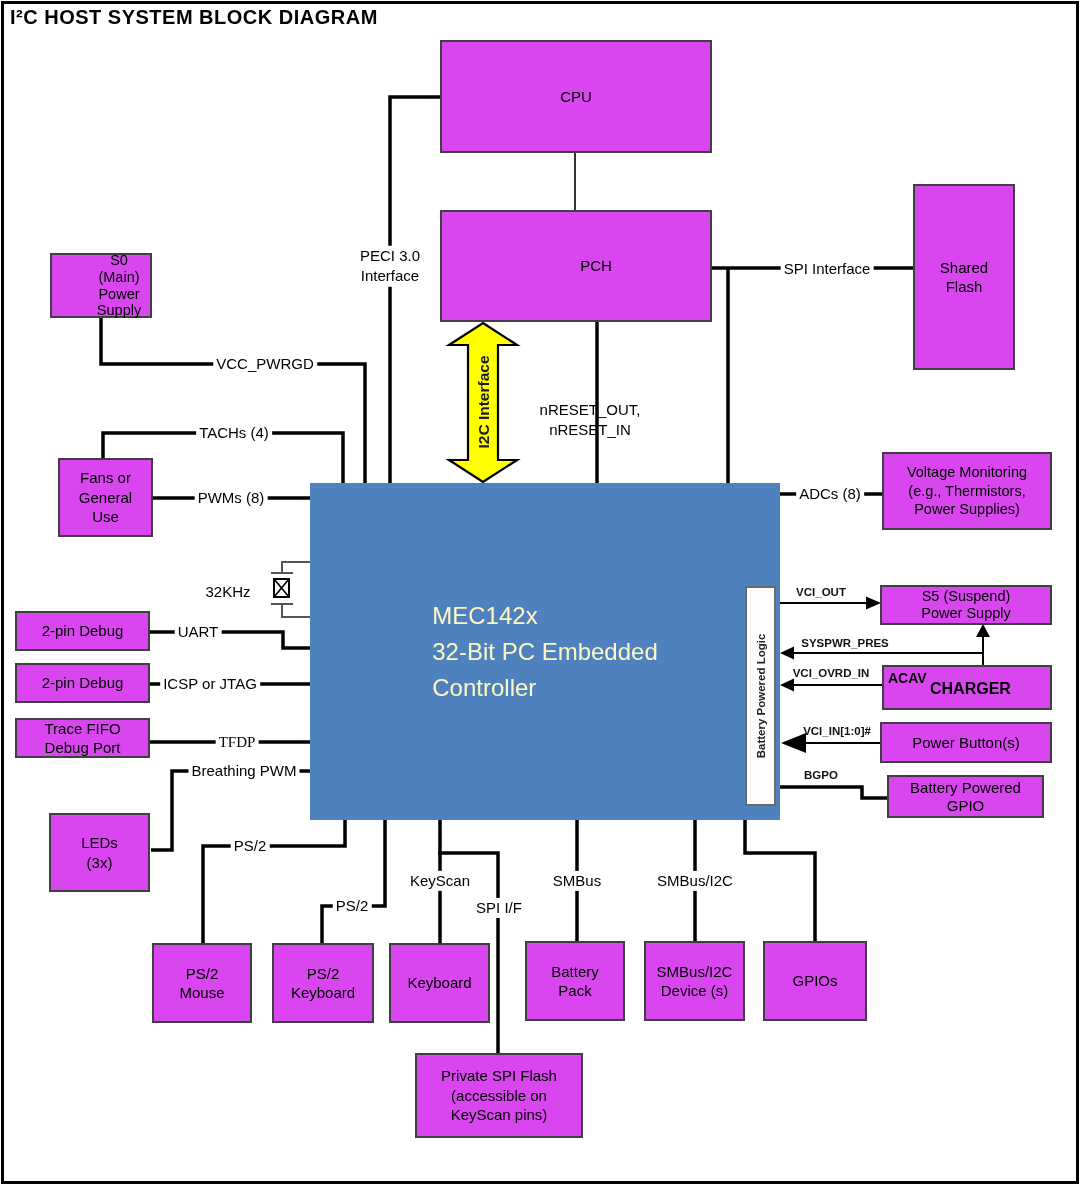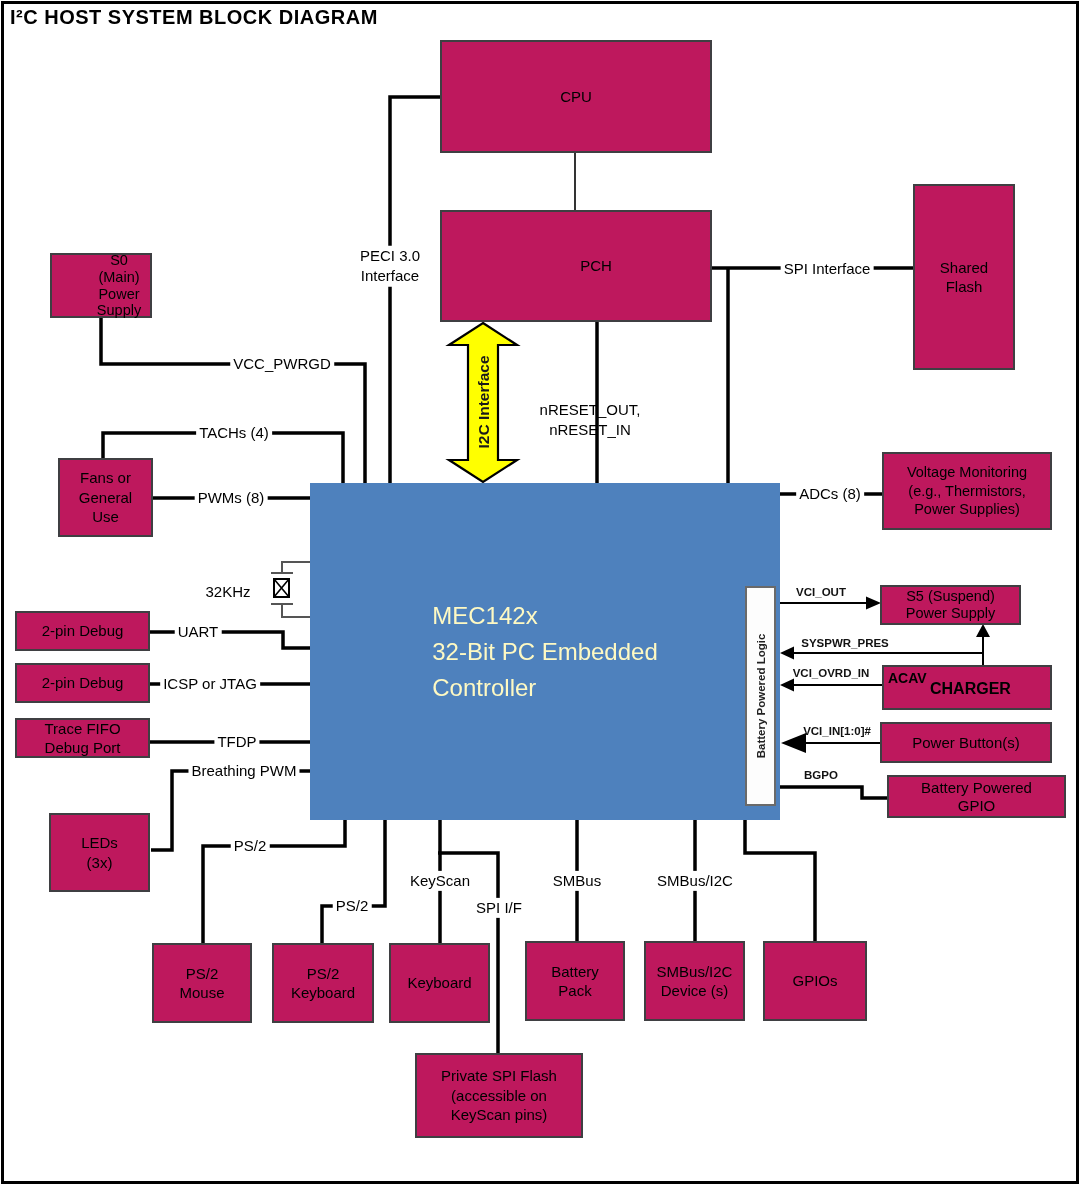--- a/index.html
+++ b/index.html
@@ -6,21 +6,21 @@
   .canvas{
     position:relative;width:1080px;height:1185px;background:#fff;
     font-family:"Liberation Sans", sans-serif;color:#000;overflow:hidden;
   }
   .frame{position:absolute;left:1px;top:1px;width:1072px;height:1177px;border:3px solid #000;}
   .title{
     position:absolute;left:10px;top:6px;font-size:20px;font-weight:600;
     letter-spacing:.5px;color:#000;white-space:pre;
   }
   .box{
-    position:absolute;background:#be185d;border:2px solid #3F3F42;
+    position:absolute;background:#d946ef;border:2px solid #3F3F42;
     display:flex;align-items:center;justify-content:center;text-align:center;
     white-space:pre-line;font-size:15px;line-height:1.3;color:#000;box-sizing:border-box;
   }
   .mec{
     position:absolute;background:#4E81BD;border:none;color:#fef9c3;
     display:flex;align-items:center;justify-content:center;
     white-space:pre-line;font-size:24px;line-height:1.5;
   }
   .strip{
     position:absolute;background:#fdfdfd;border:2px solid #6a6a6a;box-sizing:border-box;
@@ -117,28 +117,28 @@
 Use</div>
   <div class="box" style="left:15px;top:611px;width:135px;height:40px;">2-pin Debug</div>
   <div class="box" style="left:15px;top:663px;width:135px;height:40px;">2-pin Debug</div>
   <div class="box" style="left:15px;top:718px;width:135px;height:40px;">Trace FIFO
 Debug Port</div>
   <div class="box" style="left:49px;top:813px;width:101px;height:79px;">LEDs
 (3x)</div>
   <div class="box" style="left:882px;top:452px;width:170px;height:78px;font-size:14.5px;">Voltage Monitoring
 (e.g., Thermistors,
 Power Supplies)</div>
-  <div class="box" style="left:880px;top:585px;width:141px;height:40px;font-size:14.5px;line-height:1.2;">S5 (Suspend)
+  <div class="box" style="left:880px;top:585px;width:172px;height:40px;font-size:14.5px;line-height:1.2;">S5 (Suspend)
 Power Supply</div>
   <div class="box" style="left:882px;top:665px;width:170px;height:45px;">
     <span class="acav">ACAV</span>
     <span class="chg">CHARGER</span>
   </div>
   <div class="box" style="left:880px;top:722px;width:172px;height:41px;">Power Button(s)</div>
-  <div class="box" style="left:887px;top:775px;width:179px;height:43px;line-height:1.2;">Battery Powered
+  <div class="box" style="left:887px;top:775px;width:157px;height:43px;line-height:1.2;">Battery Powered
 GPIO</div>
   <div class="box" style="left:152px;top:943px;width:100px;height:80px;">PS/2
 Mouse</div>
   <div class="box" style="left:272px;top:943px;width:102px;height:80px;">PS/2
 Keyboard</div>
   <div class="box" style="left:389px;top:943px;width:101px;height:80px;">Keyboard</div>
   <div class="box" style="left:525px;top:941px;width:100px;height:80px;">Battery
 Pack</div>
   <div class="box" style="left:644px;top:941px;width:101px;height:80px;">SMBus/I2C
 Device (s)</div>
@@ -149,30 +149,30 @@
 
   <div class="mec" style="left:310px;top:483px;width:470px;height:337px;">MEC142x
 32-Bit PC Embedded
 Controller</div>
   <div class="strip" style="left:745px;top:586px;width:31px;height:220px;"></div>
   <div class="vtext" style="left:761px;top:696px;font-size:11.5px;">Battery Powered Logic</div>
 
   <div class="lbl" style="left:390px;top:266px;">PECI 3.0
 Interface</div>
   <div class="lbl" style="left:827px;top:269px;">SPI Interface</div>
-  <div class="lbl" style="left:282px;top:364px;">VCC_PWRGD</div>
+  <div class="lbl" style="left:265px;top:364px;">VCC_PWRGD</div>
   <div class="lbl" style="left:234px;top:433px;">TACHs (4)</div>
   <div class="lbl" style="left:231px;top:498px;">PWMs (8)</div>
   <div class="lbl" style="left:590px;top:414px;background:transparent;margin-top:6px;">nRESET_OUT,
 nRESET_IN</div>
   <div class="lbl" style="left:830px;top:494px;">ADCs (8)</div>
   <div class="lbl" style="left:228px;top:592px;background:transparent;">32KHz</div>
   <div class="lbl" style="left:198px;top:632px;">UART</div>
   <div class="lbl" style="left:210px;top:684px;">ICSP or JTAG</div>
-  <div class="lbl" style="left:237px;top:742px;">TFDP</div>
+  <div class="lbl" style="left:237px;top:742px;font-family:Liberation Serif, serif;">TFDP</div>
   <div class="lbl" style="left:244px;top:771px;text-align:right;">Breathing PWM</div>
   <div class="lbl" style="left:250px;top:846px;">PS/2</div>
   <div class="lbl" style="left:352px;top:906px;">PS/2</div>
   <div class="lbl" style="left:440px;top:881px;">KeyScan</div>
   <div class="lbl" style="left:499px;top:908px;">SPI I/F</div>
   <div class="lbl" style="left:577px;top:881px;">SMBus</div>
   <div class="lbl" style="left:695px;top:881px;">SMBus/I2C</div>
 
   <div class="vtext" style="left:484px;top:402px;font-size:15.5px;color:#1a1a1a;">I2C Interface</div>
 

